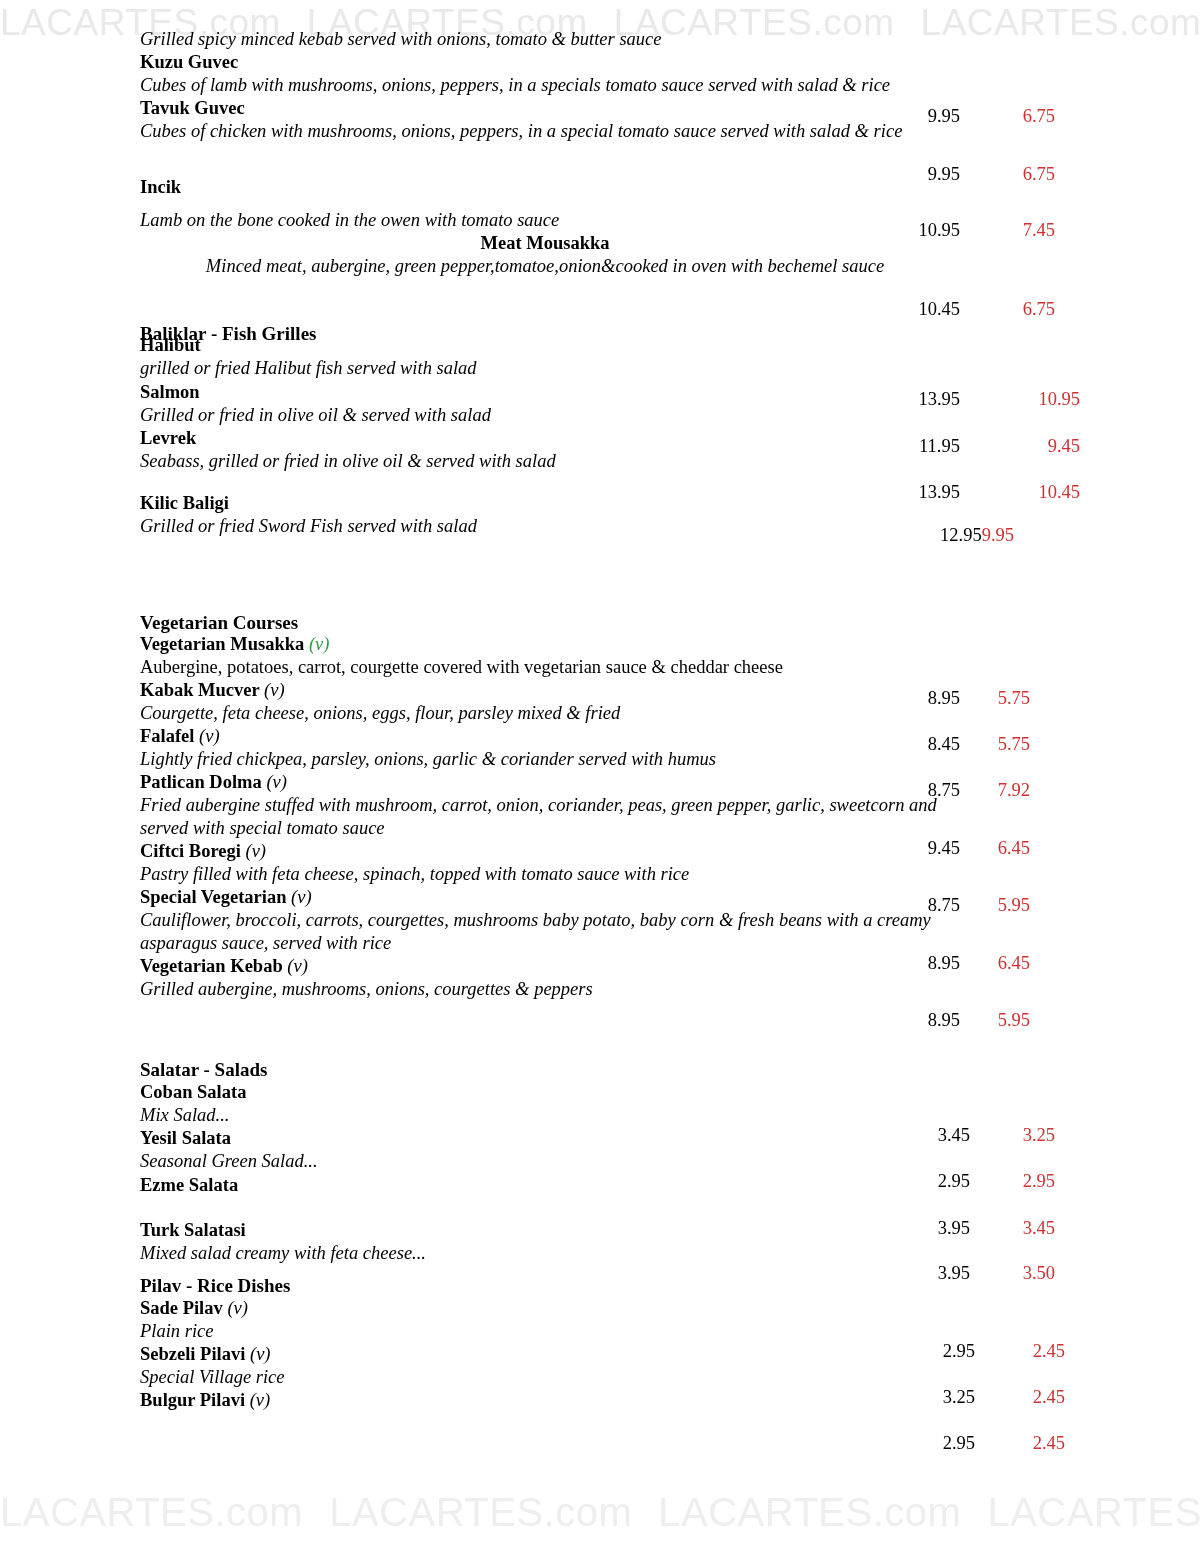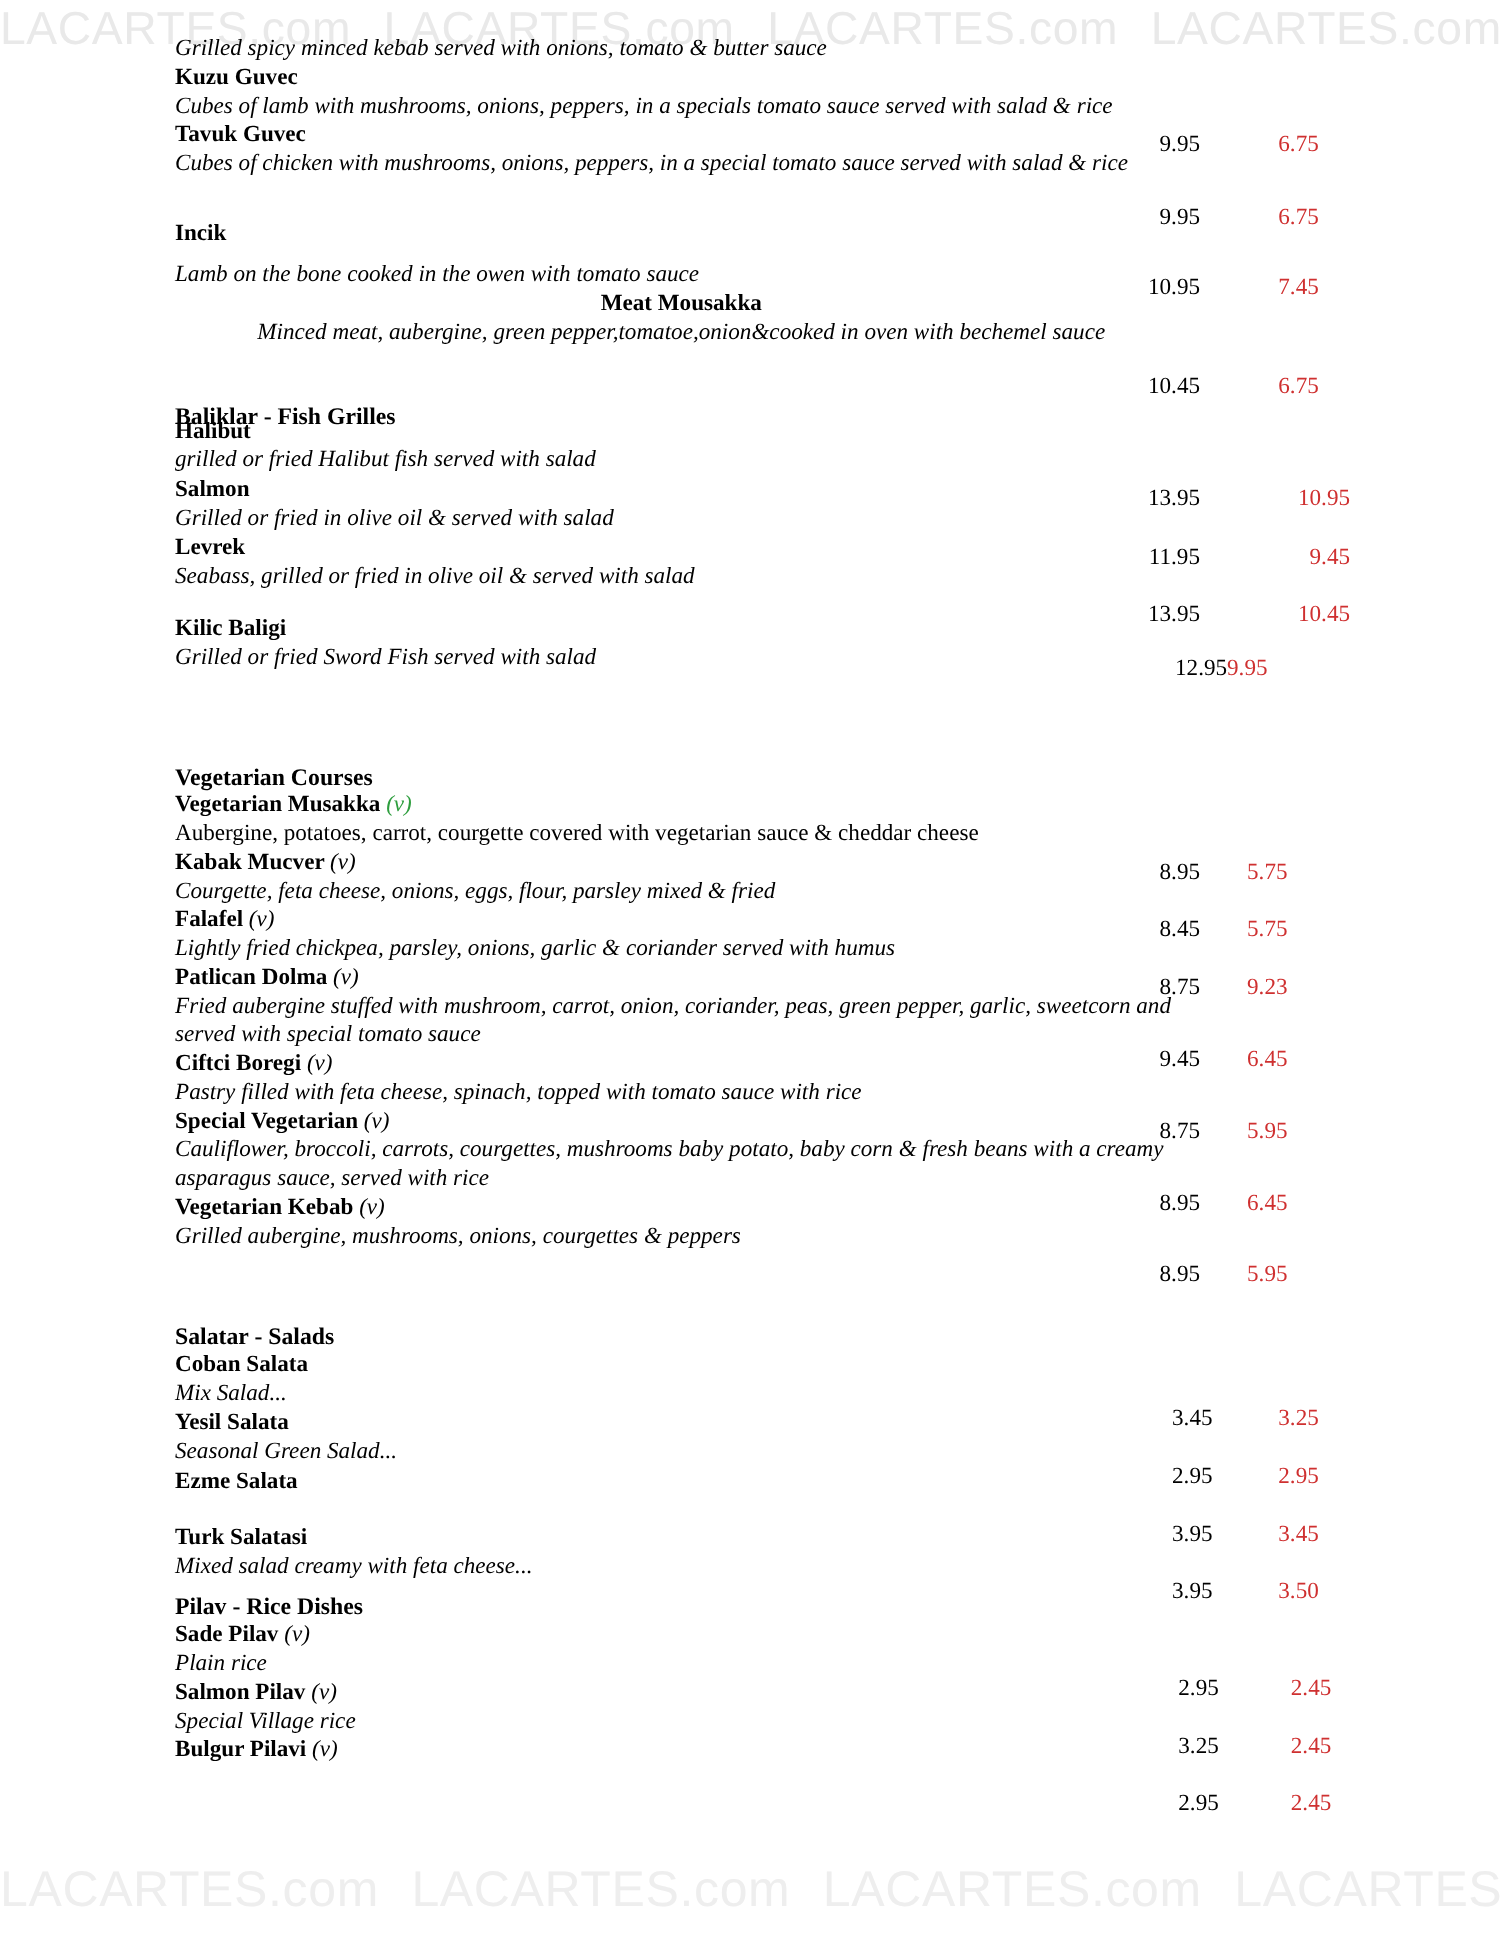--- a/index.html
+++ b/index.html
@@ -188,21 +188,21 @@
     <div class="desc">Courgette, feta cheese, onions, eggs, flour, parsley mixed &amp; fried</div>
   </div>
   <div class="price p-old" style="top:690px; left:900px; width:60px;">8.45</div>
   <div class="price p-new" style="top:690px; left:970px; width:60px;">5.75</div>
 
   <div class="row txt" style="top:725px;">
     <div class="name"><span>Falafel</span> <span class="vtag">(v)</span></div>
     <div class="desc">Lightly fried chickpea, parsley, onions, garlic &amp; coriander served with humus</div>
   </div>
   <div class="price p-old" style="top:736px; left:900px; width:60px;">8.75</div>
-  <div class="price p-new" style="top:736px; left:970px; width:60px;">9.23</div>
+  <div class="price p-new" style="top:736px; left:970px; width:60px;">7.92</div>
 
   <div class="row txt" style="top:771px;">
     <div class="name"><span>Patlican Dolma</span> <span class="vtag">(v)</span></div>
     <div class="desc">Fried aubergine stuffed with mushroom, carrot, onion, coriander, peas, green pepper, garlic, sweetcorn and served with special tomato sauce</div>
   </div>
   <div class="price p-old" style="top:794px; left:900px; width:60px;">9.45</div>
   <div class="price p-new" style="top:794px; left:970px; width:60px;">6.45</div>
 
   <div class="row txt" style="top:840px;">
     <div class="name"><span>Ciftci Boregi</span> <span class="vtag">(v)</span></div>
@@ -261,21 +261,21 @@
   </div>
 
   <div class="row txt" style="top:1297px;">
     <div class="name"><span>Sade Pilav</span> <span class="vtag">(v)</span></div>
     <div class="desc">Plain rice</div>
   </div>
   <div class="price p-old" style="top:1297px; left:915px; width:60px;">2.95</div>
   <div class="price p-new" style="top:1297px; left:1005px; width:60px;">2.45</div>
 
   <div class="row txt" style="top:1343px;">
-    <div class="name"><span>Salmon Pilav</span> <span class="vtag">(v)</span></div>
+    <div class="name"><span>Sebzeli Pilavi</span> <span class="vtag">(v)</span></div>
     <div class="desc">Special Village rice</div>
   </div>
   <div class="price p-old" style="top:1343px; left:915px; width:60px;">3.25</div>
   <div class="price p-new" style="top:1343px; left:1005px; width:60px;">2.45</div>
 
   <div class="row txt" style="top:1389px;">
     <div class="name"><span>Bulgur Pilavi</span> <span class="vtag">(v)</span></div>
   </div>
   <div class="price p-old" style="top:1389px; left:915px; width:60px;">2.95</div>
   <div class="price p-new" style="top:1389px; left:1005px; width:60px;">2.45</div>

